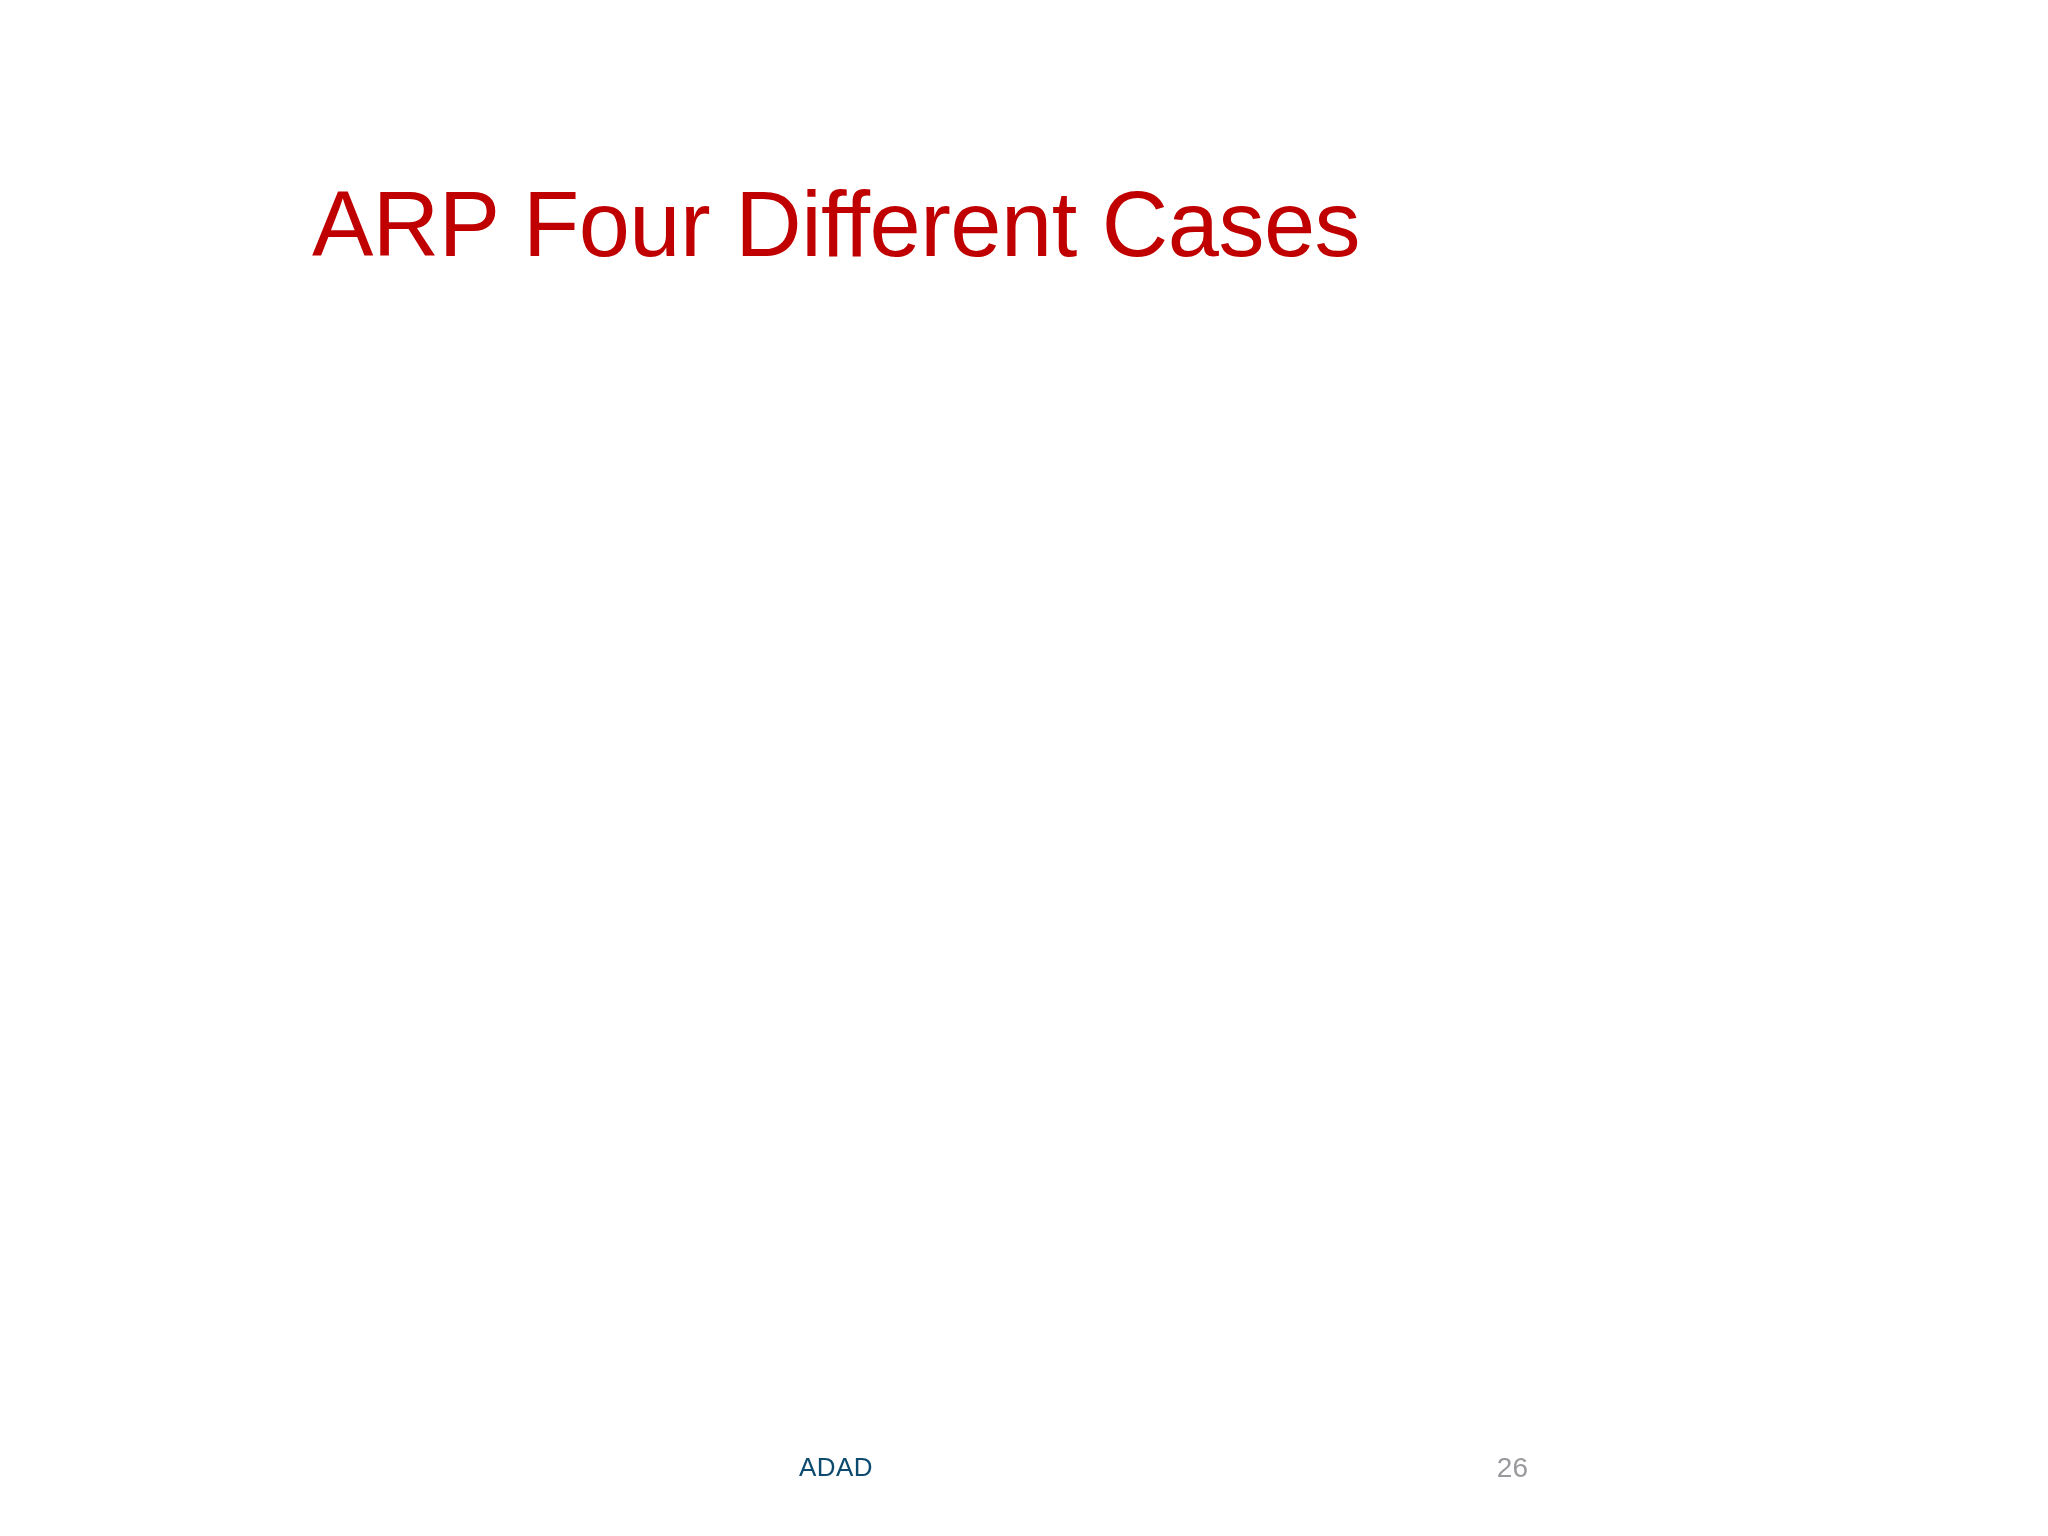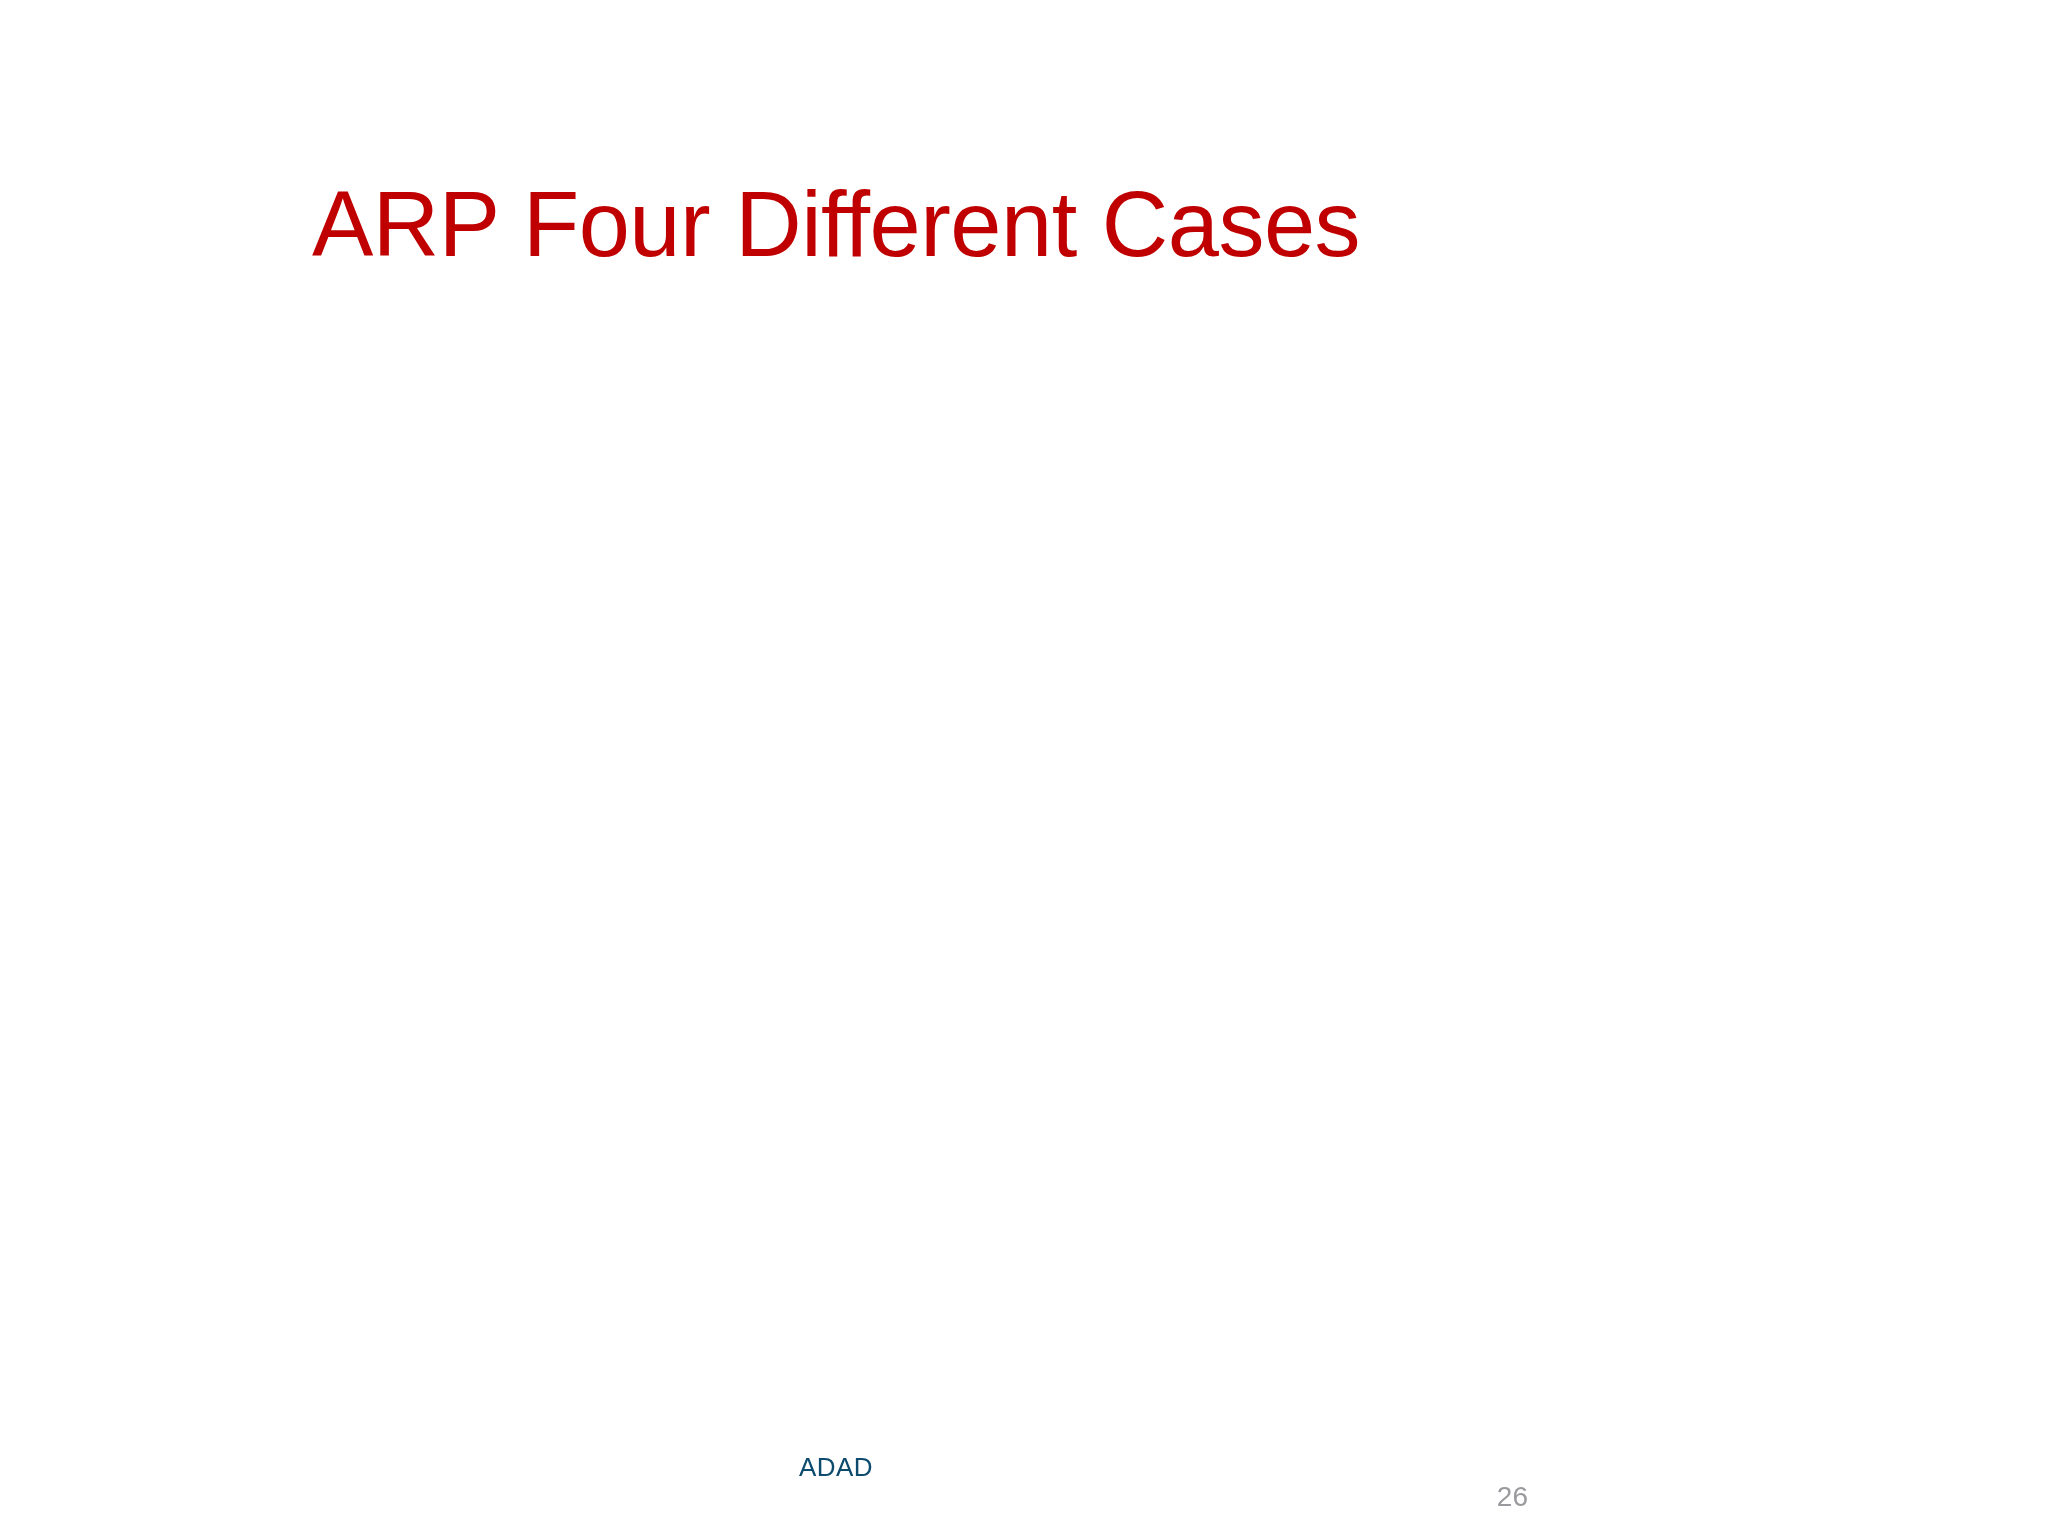--- a/index.html
+++ b/index.html
@@ -71,21 +71,20 @@
     font-weight: 400;
     letter-spacing: 0.5px;
   }
   #footer-page-number {
     position: absolute;
     right: 144px;
     top: 36px;
     color: #9a9a9e;
     font-size: 28px;
     font-weight: 400;
-    margin-top: 29px;
   }
 </style>
 </head>
 <body>
 
 <div id="slide">
 
   <h1 id="slide-title">ARP Four Different Cases</h1>
 
 

